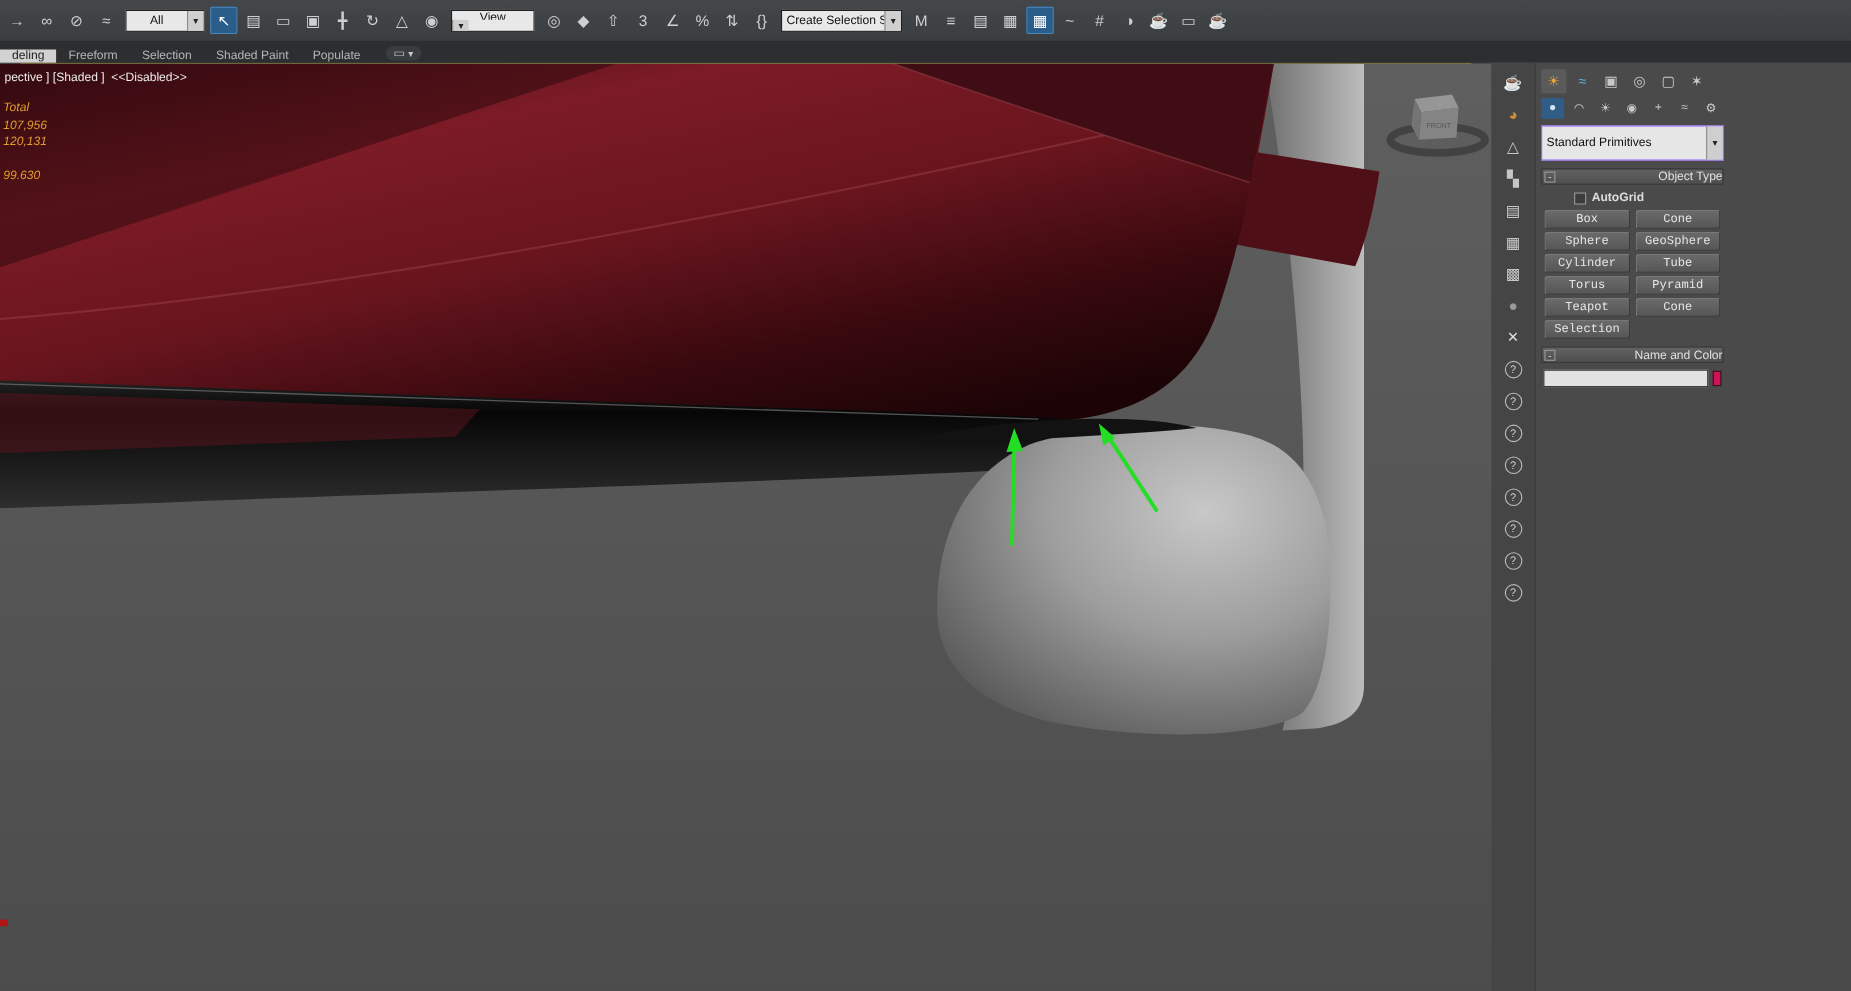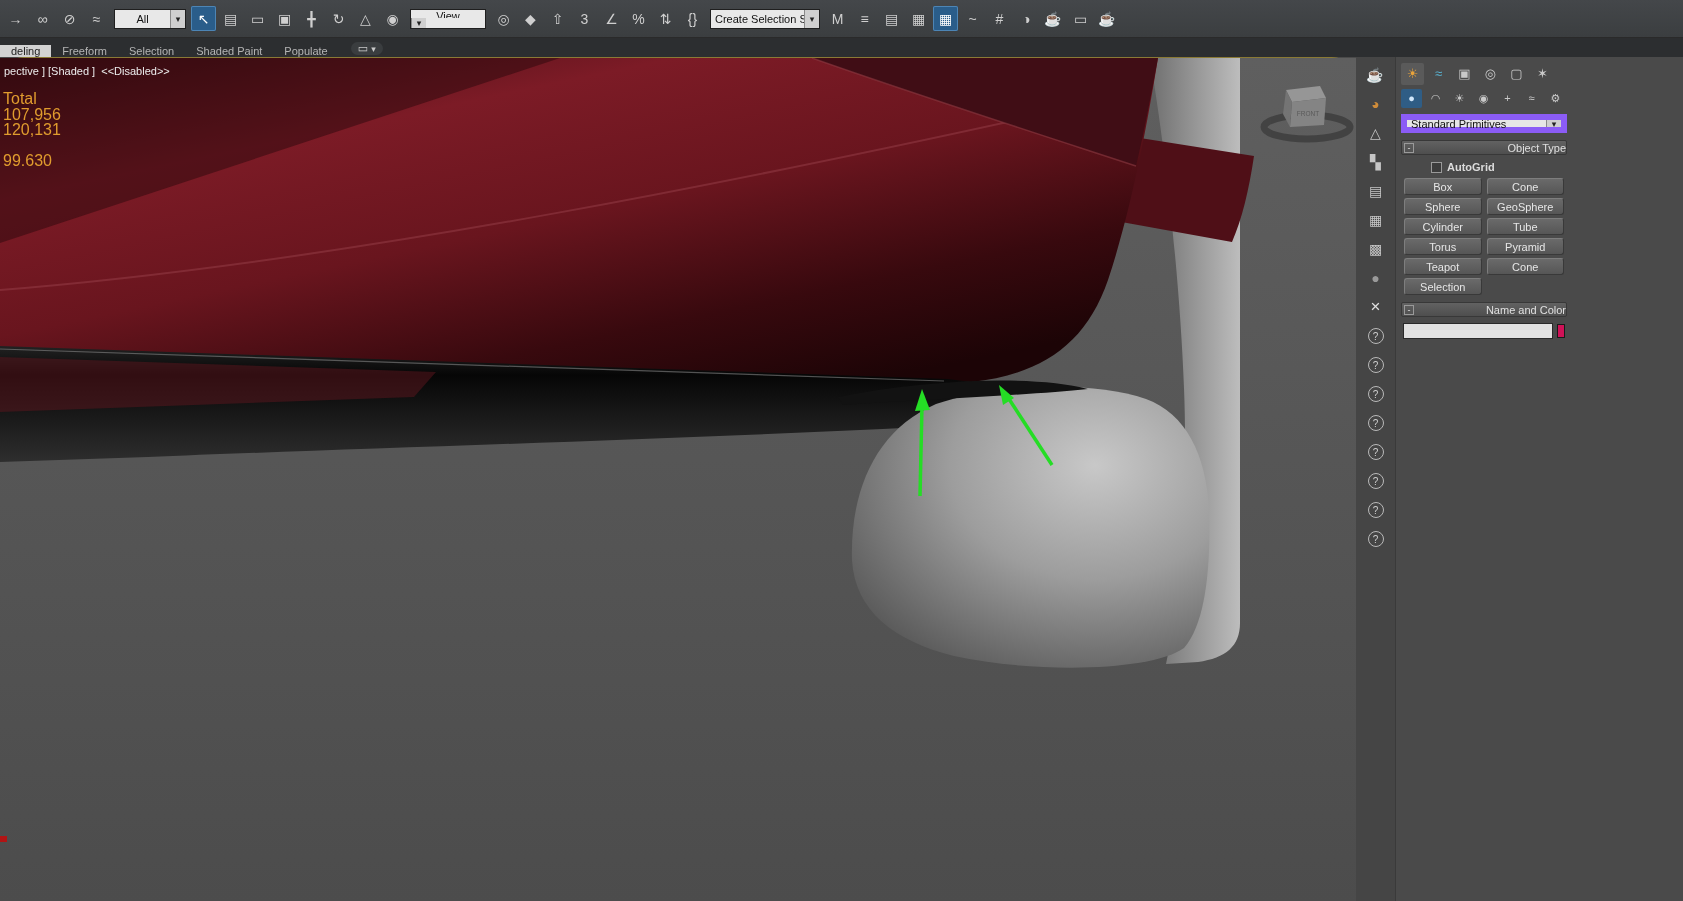--- a/index.html
+++ b/index.html
@@ -27,21 +27,21 @@
   .rtab { display: flex; align-items: center; padding: 0 11px; color: #b5b5b5; }
   .rtab.active { background: #d2d2d2; color: #1c1c1c; }
   .ribbon-extra { display: flex; align-items: center; gap: 3px; color: #c9c9c9;
     background: #3a3d3f; border-radius: 8px; padding: 0 7px; margin: 2px 0 2px 12px; font-size: 9px; }
 
   
   .viewport { position: absolute; top: 57px; left: 0; width: 1356px; height: 892px;
     border-top: 1px solid #8a7a35; border-right: 1px solid #8a7a35; background: #565656; border-radius: 24px; }
   .viewport svg { display: block; }
   .vp-label { position: absolute; top: 7px; left: 4px; color: #ececec; font-size: 11px; white-space: pre; }
-  .vp-stats { position: absolute; top: 33px; left: 3px; color: #e09c2e; font-size: 16px; line-height: 15.5px; }
+  .vp-stats { position: absolute; top: 33px; left: 3px; color: #e09c2e; font-size: 11px; line-height: 15.5px; font-style: italic; }
   .vp-stats .stat { min-height: 15.5px; }
 
   
   .right { position: absolute; top: 57px; left: 1356px; right: 0; bottom: 0;
     background: #4a4a4a; display: flex; }
   .strip { width: 40px; background: #454545; border-right: 1px solid #3a3a3a;
     display: flex; flex-direction: column; align-items: center; padding-top: 6px; }
   .sicon { width: 26px; height: 24px; display: flex; align-items: center; justify-content: center;
     color: #c6c6c6; font-size: 14px; margin-bottom: 5px; }
   .sicon.close { font-size: 17px; color: #e2e2e2; margin-bottom: 9px; }
@@ -50,39 +50,39 @@
 
   .panel { width: 176px; padding: 4px 5px 0 5px; font-size: 11px; color: #dcdcdc; }
   .ptabs { display: flex; gap: 3px; height: 25px; align-items: center; }
   .ptab { width: 23px; height: 22px; display: flex; align-items: center; justify-content: center;
     font-size: 13px; color: #c9c9c9; border-radius: 2px; }
   .ptab.active { background: #5a5a5a; }
   .pcats { display: flex; gap: 3px; height: 22px; align-items: center; margin-top: 1px; }
   .pcat { width: 21px; height: 19px; display: flex; align-items: center; justify-content: center;
     font-size: 11px; color: #c9c9c9; border-radius: 2px; }
   .pcat.active { background: #2f5d85; color: #cfe6fa; }
-  .pcombo { margin: 5px 0 4px 0; height: 19px; display: flex; align-items: center;
-    background: #e6e6e6; border: 6px solid #8b5cf6; color: #111; }
+  .pcombo { margin: 5px 0 4px 0; height: 32px; display: flex; align-items: center;
+    background: #e6e6e6; border: 1px solid #8b5cf6; color: #111; }
   .pcombo .lbl { flex: 1; padding: 0 4px; white-space: nowrap; overflow: hidden; }
   .pcombo .caret { width: 15px; align-self: stretch; background: #cfcfcf; border-left: 1px solid #8a8a8a;
     display: flex; align-items: center; justify-content: center; font-size: 9px; color: #222; }
 
   .rollout { margin-top: 7px; }
   .rhead { height: 15px; background: linear-gradient(#626262,#4e4e4e); border: 1px solid #383838;
     border-radius: 2px; display: flex; align-items: center; position: relative; color: #e0e0e0; }
   .rhead .minus { position: absolute; left: 2px; top: 2px; width: 10px; height: 10px;
     border: 1px solid #9a9a9a; font-size: 9px; line-height: 8px; text-align: center; color: #ddd; }
   .rhead .rtitle { flex: 1; text-align: right; font-size: 11px; }
   .autogrid { display: flex; align-items: center; gap: 5px; margin: 6px 0 5px 30px; font-weight: bold; }
   .checkbox { width: 11px; height: 11px; border: 1px solid #9a9a9a; background: #3c3c3c; }
   .btn-grid { display: grid; grid-template-columns: 1fr 1fr; gap: 3px 5px; padding: 0 3px; }
   .pbtn { height: 17px; background: linear-gradient(#6a6a6a,#565656);
     border: 1px solid #393939; border-top-color: #7e7e7e; border-left-color: #7e7e7e;
     border-radius: 3px; display: flex; align-items: center; justify-content: center;
-    font-size: 11px; color: #e6e6e6; font-family: Liberation Sans, sans-serif; }
+    font-size: 11px; color: #e6e6e6; font-family: Liberation Mono, monospace; }
   .name-row { display: flex; align-items: center; gap: 4px; margin: 6px 2px 0 2px; }
   .name-input { flex: 1; height: 16px; background: #e2e2e2; border: 1px solid #2a2a2a;
     font-size: 11px; padding: 0 3px; }
   .swatch { width: 14px; height: 14px; border: 1px solid #1a1a1a; }
 </style>
 </head>
 <body>
 
 <div class="app">
 

